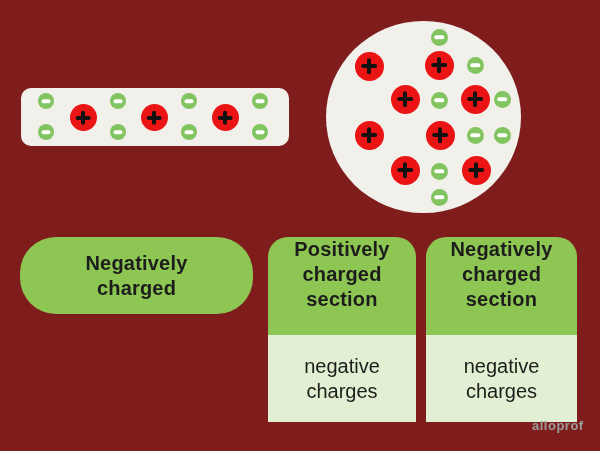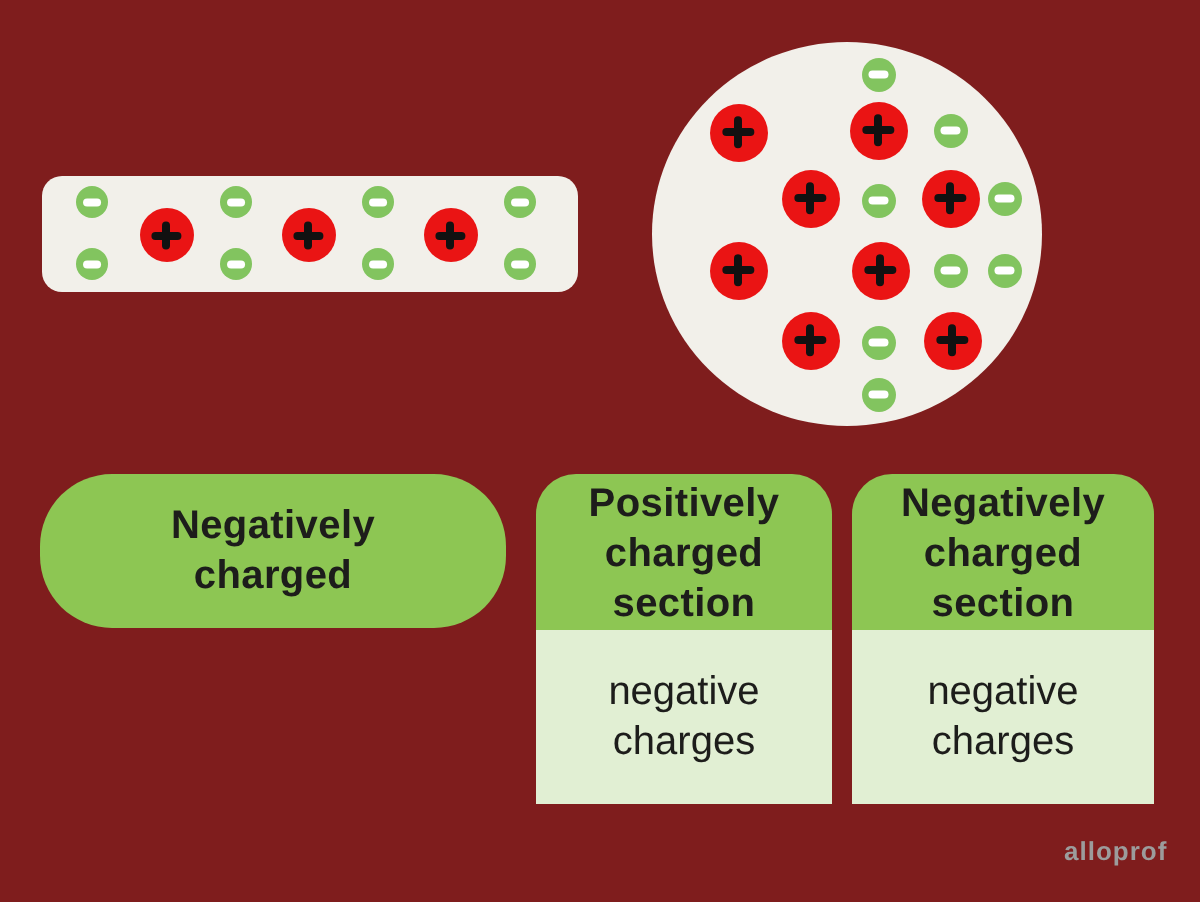--- a/index.html
+++ b/index.html
@@ -26,22 +26,22 @@
   
   .pill{
     position:absolute; left:20px; top:237px; width:233px; height:77px;
     background:var(--green); border-radius:36px;
     display:flex; flex-direction:column; justify-content:center;
     text-align:center; font-weight:bold; font-size:20px; line-height:25px;
     letter-spacing:0.2px;
   }
   .card{position:absolute; top:237px;}
   .card-header{
-    background:var(--green); border-radius:20px 20px 0 0; height:78px;
-    display:flex; flex-direction:column; justify-content:flex-end;
+    background:var(--green); border-radius:20px 20px 0 0; height:98px;
+    display:flex; flex-direction:column; justify-content:flex-start;
     text-align:center; font-weight:bold; font-size:20px; line-height:25px;
     letter-spacing:0.2px;
   }
   .card-body{
     background:var(--green-light); height:87px;
     display:flex; flex-direction:column; justify-content:center;
     text-align:center; font-size:20px; line-height:25px; font-weight:400;
   }
   .card.c1{left:268px; width:148px;}
   .card.c2{left:426px; width:151px;}

